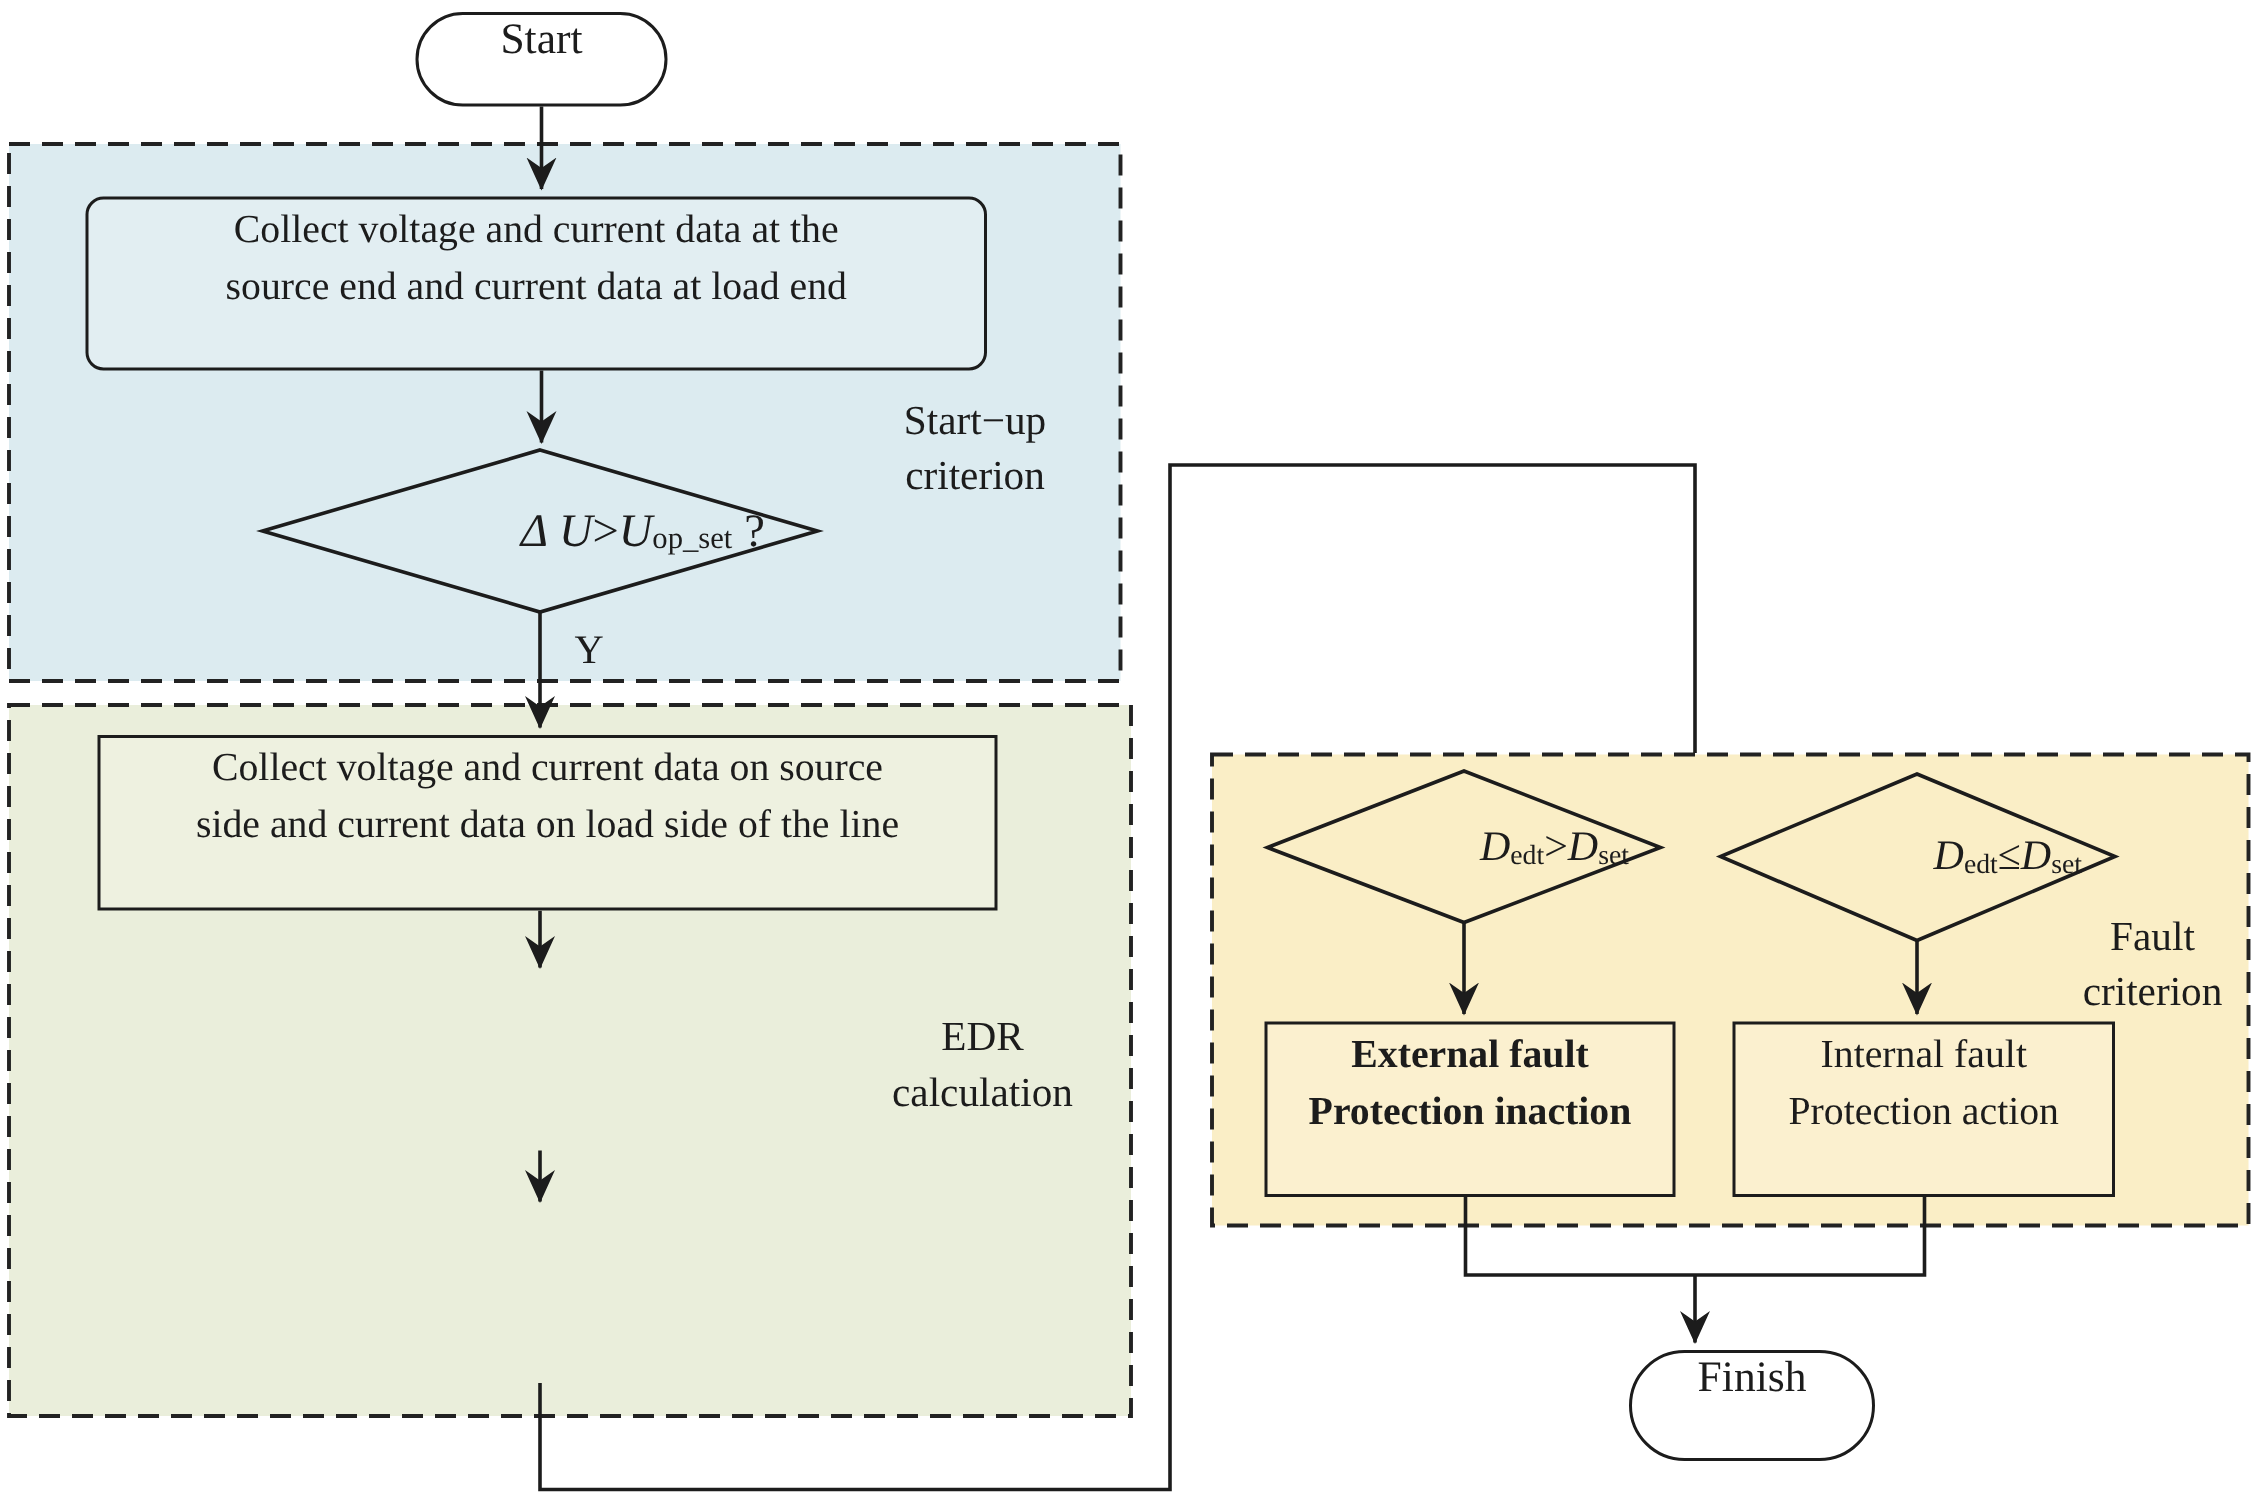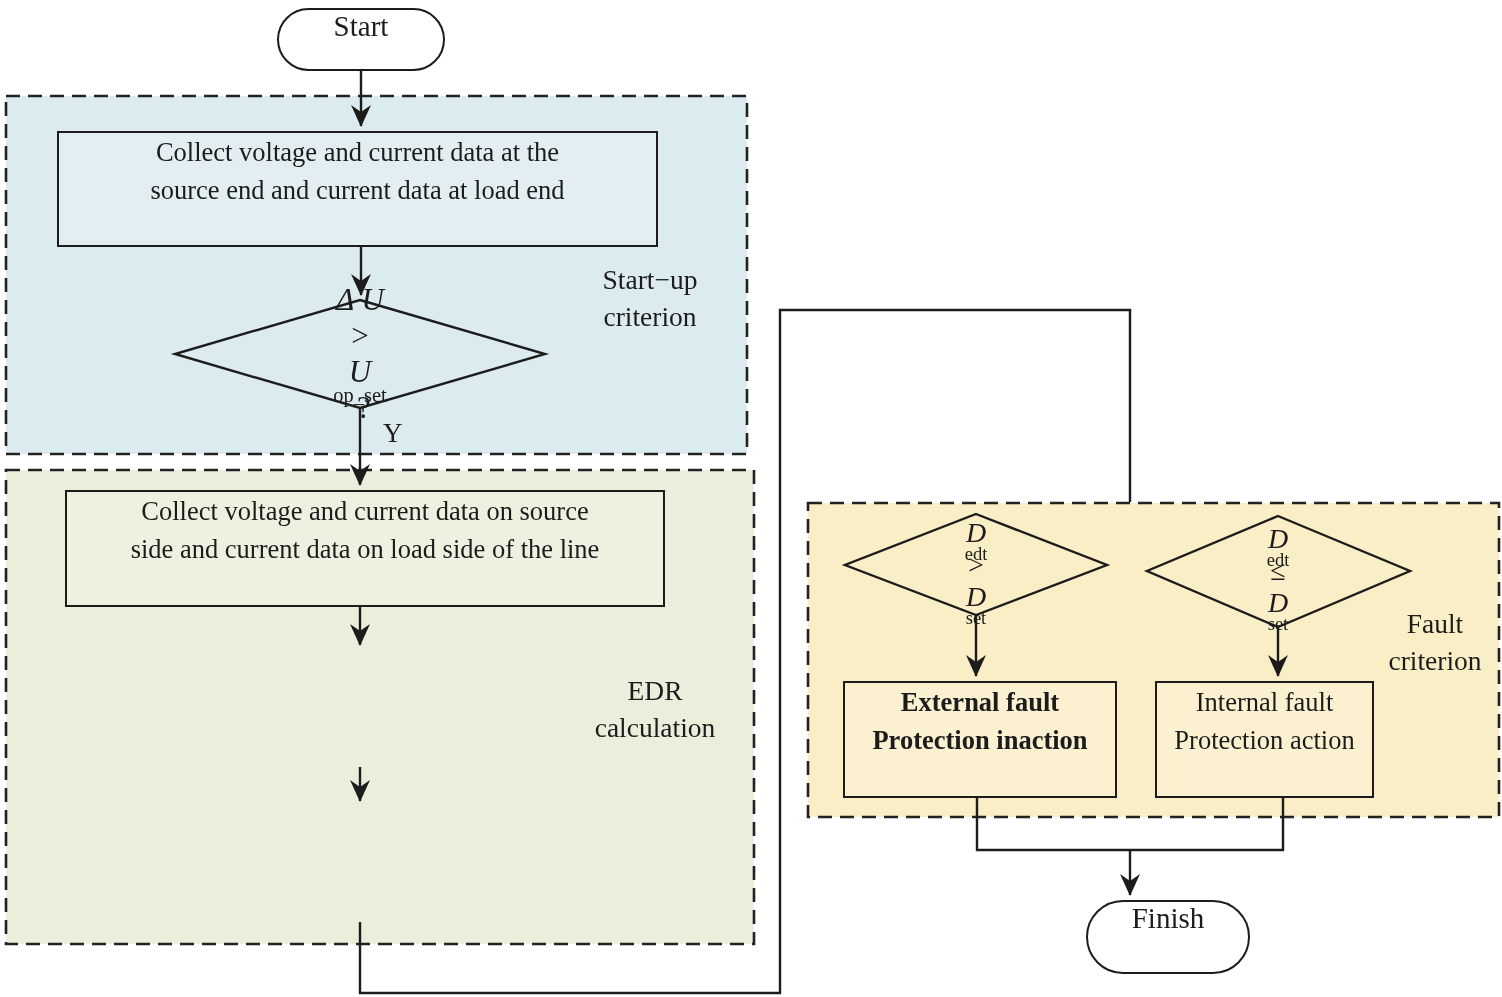--- a/index.html
+++ b/index.html
@@ -11,31 +11,30 @@
   .node{
     position:absolute;display:flex;align-items:flex-start;justify-content:center;
     text-align:center;box-sizing:border-box;white-space:pre-line;
   }
   .terminal{
     border:2.5px solid #1c1c1c;background:#ffffff;font-size:29px;
   }
   .box{
     border:2.5px solid #1c1c1c;font-size:26.5px;line-height:38px;
   }
-  .box.blue{background:#e2eef2;}
+  .box.blue{background:#e2eef2;border-radius:12px;}
   .box.green{background:#eef1e0;}
   .box.yellow{background:#fbf0cf;}
   .region-label{
     position:absolute;text-align:center;font-size:27.5px;line-height:37px;
     white-space:pre-line;
   }
   .diamond-label{
-    position:absolute;display:flex;align-items:center;justify-content:center;
+    position:absolute;display:flex;align-items:center;justify-content:flex-end;
     font-size:31px;
-    flex-direction:column;
   }
   .diamond-label.small{font-size:28px;}
   .it{font-style:italic;}
   .diamond-label sub{font-size:0.66em;font-style:normal;line-height:0;position:relative;top:0.25em;}
   .qmark{margin-left:8px;}
   .branch-label{position:absolute;font-size:27px;}
 </style>
 </head>
 <body>
 
@@ -111,19 +110,19 @@
     <span class="it">D</span>
       <sub>edt</sub>
       <span>≤</span>
       <span class="it">D</span>
       <sub>set</sub>
   </div>
 
   <div class="node box yellow" style="left:843px;top:681px;width:274px;height:117px;font-weight:bold;">External fault
 Protection inaction</div>
 
-  <div class="node box yellow" style="left:1155px;top:681px;width:219px;height:117px;">Internal fault
+  <div class="node box yellow" style="left:1155px;top:681px;width:255px;height:117px;">Internal fault
 Protection action</div>
 
   <div class="region-label" style="left:1355px;top:605px;width:160px;">Fault
 criterion</div>
 
 </div>
 
 </body></html>

